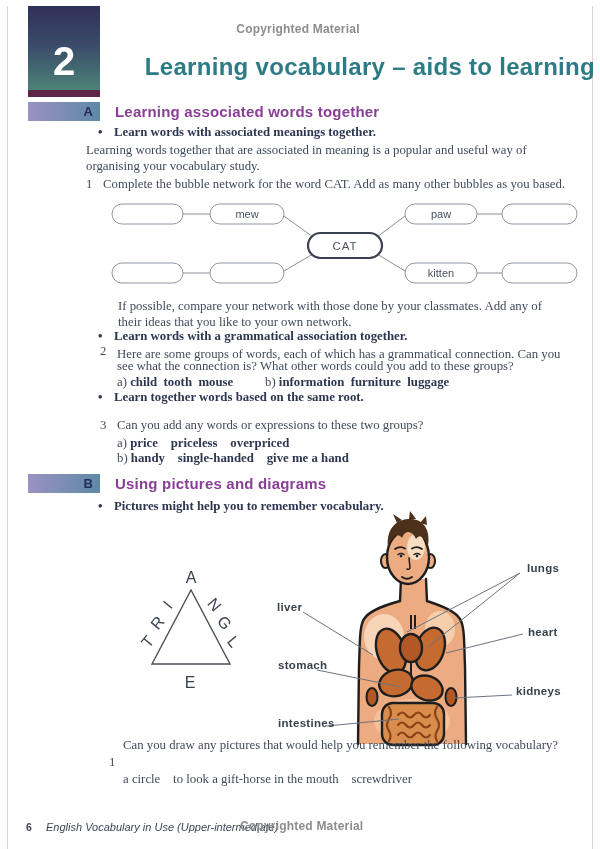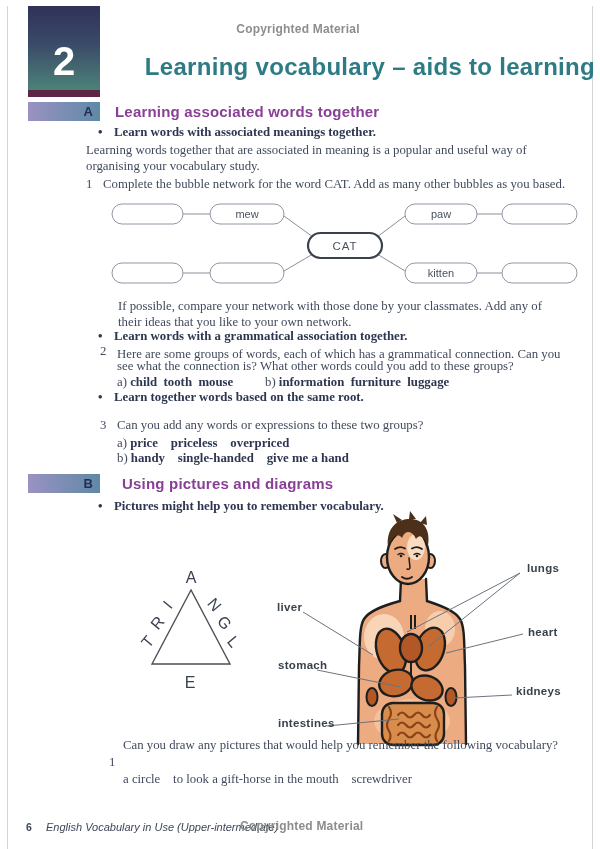--- a/index.html
+++ b/index.html
@@ -141,21 +141,21 @@
   <div class="abs bullet-line" style="left:98px;top:383.5px"><span class="dot"></span><span>Learn together words based on the same root.</span></div>
 
   <div class="abs ex-num" style="left:100px;top:412px">3</div>
   <div class="abs body-line" style="left:117px;top:412px">Can you add any words or expressions to these two groups?</div>
   <div class="abs body-line" style="left:117px;top:430px"><span class="ab-label">a) </span><span class="bold">price    priceless    overpriced</span></div>
   <div class="abs body-line" style="left:117px;top:445px"><span class="ab-label">b) </span><span class="bold">handy    single-handed    give me a hand</span></div>
 
   <div class="abs badge" style="top:468px">
     <span>B</span>
   </div>
-  <h2 class="abs sec-heading" style="left:122px;top:468px">Using pictures and diagrams</h2>
+  <h2 class="abs sec-heading" style="left:115px;top:468px">Using pictures and diagrams</h2>
 
   <div class="abs bullet-line" style="left:98px;top:492.5px"><span class="dot"></span><span>Pictures might help you to remember vocabulary.</span></div>
 
   <svg class="abs" style="left:120px;top:545px" width="140" height="150" viewBox="0 0 140 150">
     <path d="M71,39 L32,113 L110,113 Z" fill="none" stroke="#4b5058" stroke-width="1.4"></path>
     <g class="serif" font-size="16" fill="#3a4150" text-anchor="middle" font-family="Liberation Serif,serif">
       <text x="71" y="32">A</text>
       <text transform="translate(48,54) rotate(-50)" y="5">I</text>
       <text transform="translate(38,72) rotate(-50)" y="5">R</text>
       <text transform="translate(28,91) rotate(-50)" y="5">T</text>

